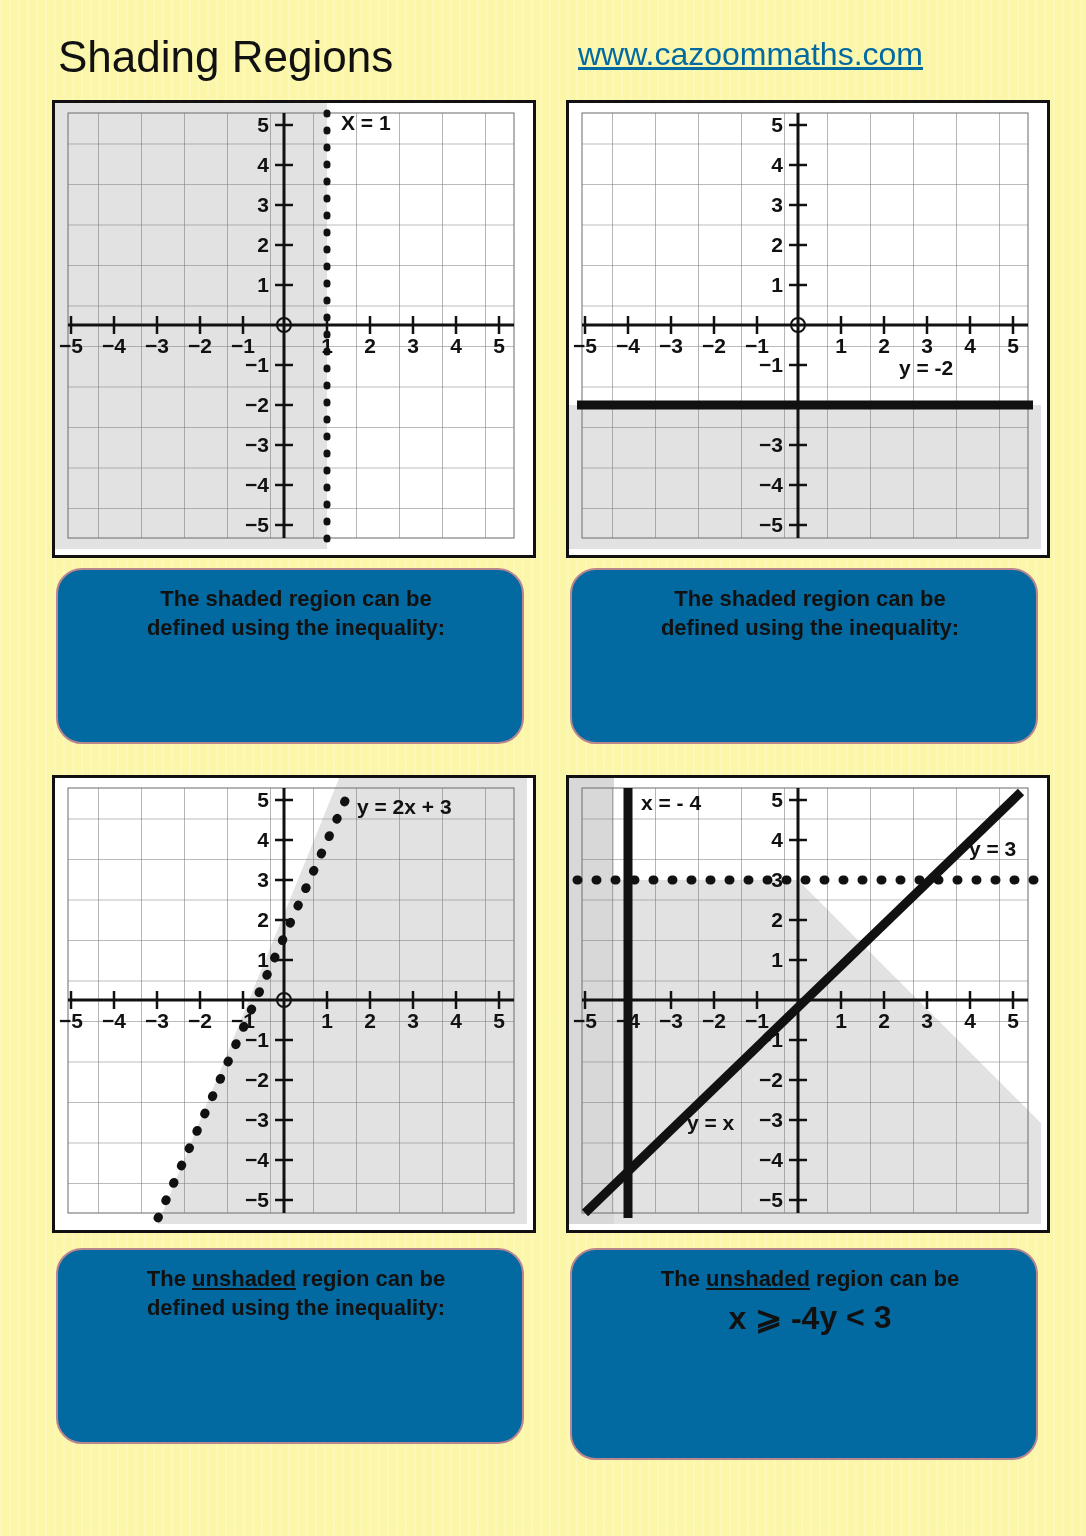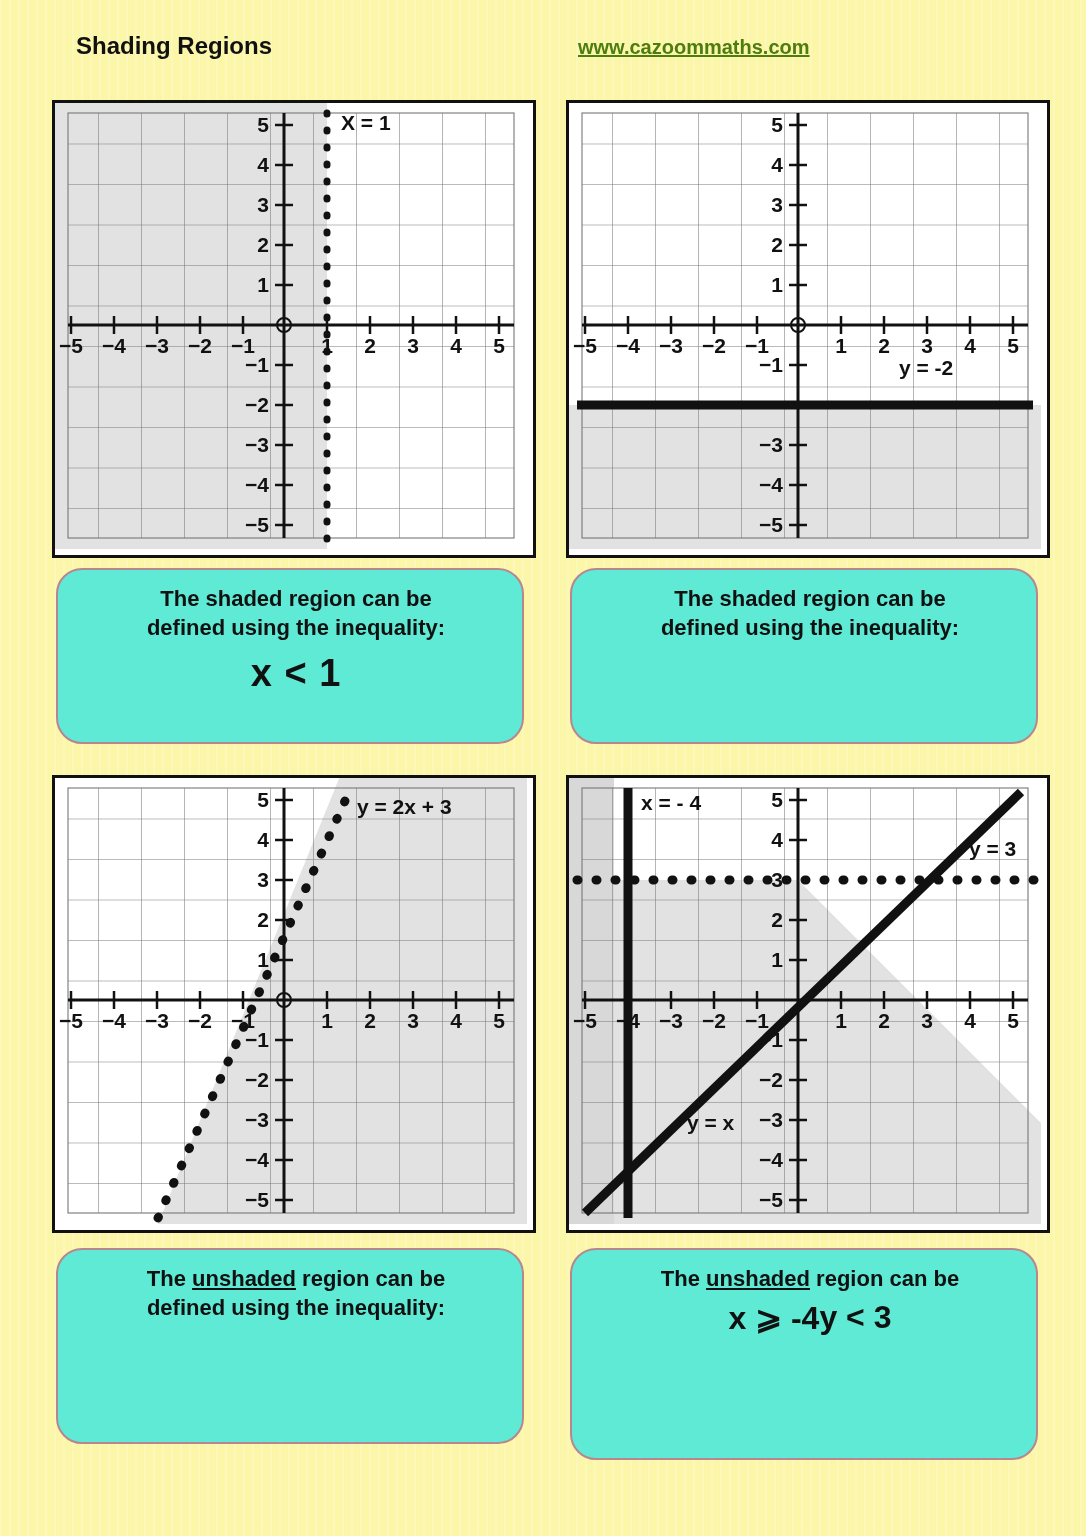--- a/index.html
+++ b/index.html
@@ -23,41 +23,41 @@
        rgba(0,0,0,0) 2px, rgba(0,0,0,0) 9px);
     pointer-events: none;
   }
   header {
     position: absolute;
     top: 24px; left: 0; right: 0;
     height: 56px;
   }
   .title {
     position: absolute;
-    left: 76px; top: 8px;
-    font-size: 24px;
-    font-weight: bold;
+    left: 58px; top: 8px;
+    font-size: 44px;
+    font-weight: normal;
     color: #111;
   }
   .site {
     position: absolute;
     left: 578px; top: 12px;
-    font-size: 20px;
-    font-weight: bold;
-    color: #4d7c0f;
+    font-size: 32px;
+    font-weight: normal;
+    color: #0369a1;
     text-decoration: underline;
   }
   .panel {
     position: absolute;
     background: #ffffff;
     border: 3px solid #111;
   }
   .callout {
     position: absolute;
-    background: #5eead4;
+    background: #0369a1;
     border: 2px solid #b9858f;
     border-radius: 26px;
     box-sizing: border-box;
     padding: 14px 6px 10px 18px;
     text-align: center;
     color: #111;
   }
   .callout .line {
     font-size: 22px;
     font-weight: bold;
@@ -182,21 +182,20 @@
     <line x1="272" y1="10" x2="272" y2="436" stroke="#111" stroke-width="7" stroke-linecap="round" stroke-dasharray="1 16"></line>
     <text class="curve-label" x="286" y="27">X = 1</text>
   </svg>
 </div>
 
 <div class="callout" style="left:56px; top:568px; width:468px; height:176px;">
   <div class="line">
     <span>The </span><b>shaded</b><span> region can be</span>
   </div>
   <div class="line">defined using the inequality:</div>
-  <div class="ineq">x  &lt;  1</div>
 </div>
 
 <div class="panel" style="left:566px; top:100px; width:478px; height:452px;">
   <svg width="472" height="446" viewBox="0 0 472 446">
     <defs>
       <pattern id="grid2" width="43" height="40.5" patternUnits="userSpaceOnUse">
         <path d="M43 0 L0 0 0 40.5" fill="none" stroke="#777" stroke-width="1.1"></path>
       </pattern>
     </defs>
     <rect x="0" y="0" width="472" height="446" fill="#ffffff"></rect>

